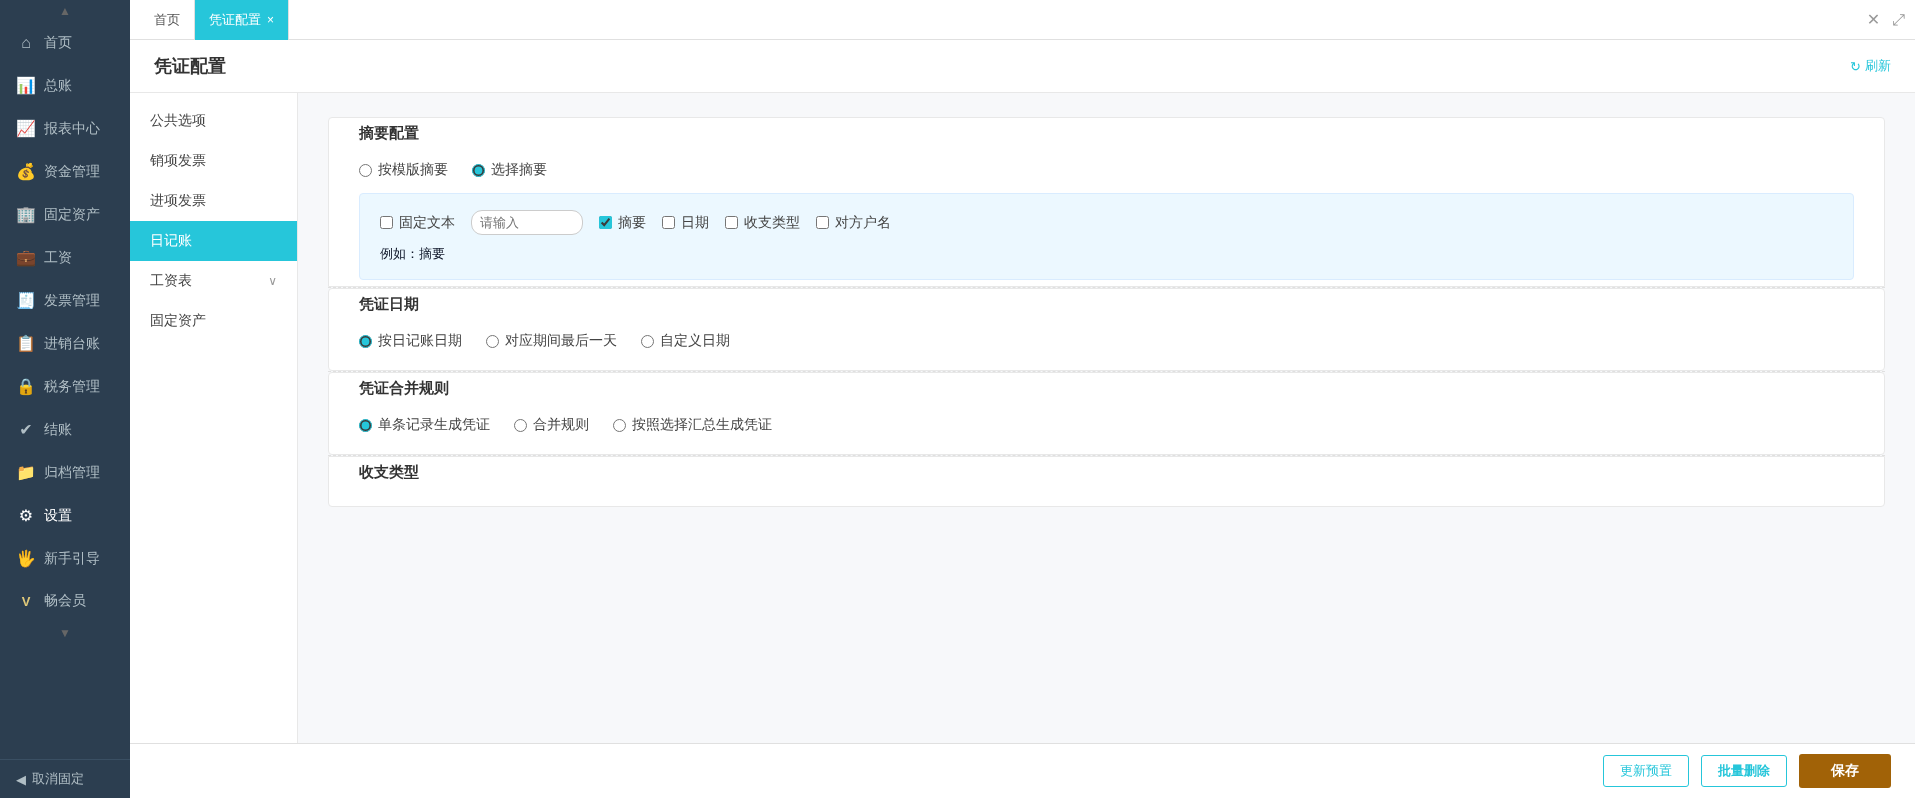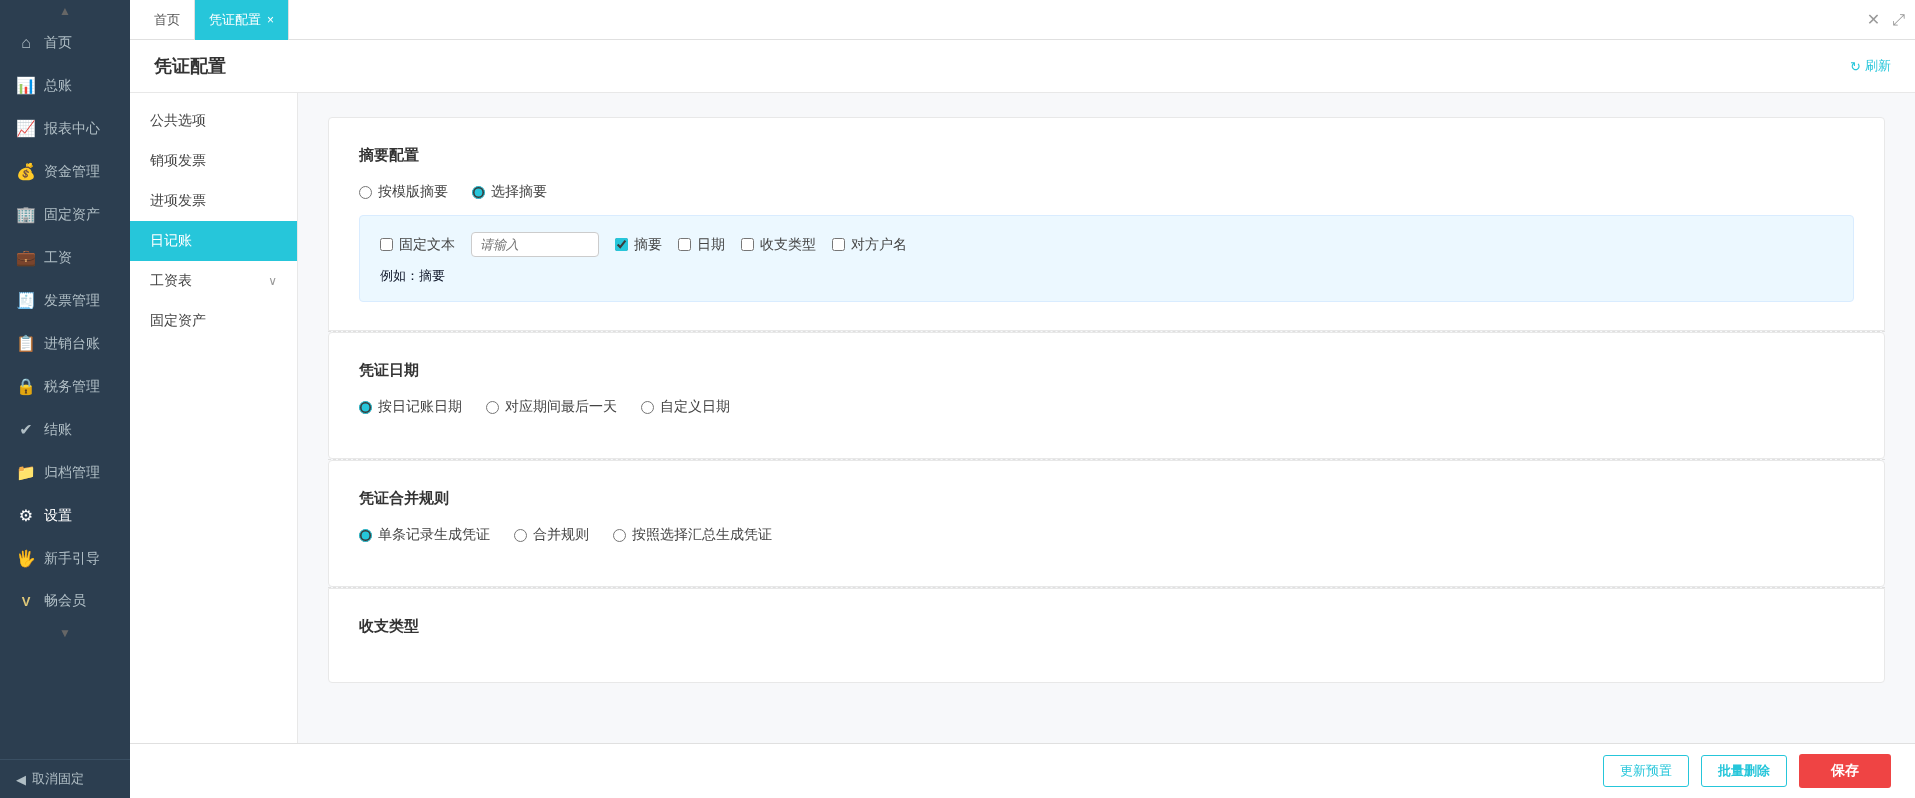--- a/index.html
+++ b/index.html
@@ -149,21 +149,21 @@
       padding: 24px 30px;
       background: #f7f8fa;
     }
 
     
     .section {
       background: #fff;
       border: 1px solid #e8e8e8;
       border-radius: 4px;
       margin-bottom: 0;
-      padding: 28px 30px;
+      padding: 6px 30px;
     }
     .section:first-child { border-radius: 4px 4px 0 0; }
     .section:last-child { border-radius: 0 0 4px 4px; }
 
     .section-title {
       font-size: 15px;
       font-weight: 600;
       color: #333;
       margin-bottom: 18px;
     }
@@ -196,26 +196,25 @@
       padding: 16px 20px;
       margin-top: 6px;
     }
     .summary-options-row {
       display: flex;
       gap: 16px;
       flex-wrap: wrap;
     }
     .summary-fixed-text-input {
       border: 1px solid #ccc;
-      border-radius: 4px;
+      border-radius: 11px;
       padding: 4px 8px;
-      width: 128px;
+      width: 112px;
       font-size: 13px;
       color: #999;
-      font-style: italic;
     }
     .summary-example {
       color: #0f172a;
       font-size: 13px;
       margin-top: 10px;
     }
 
     
     .section-divider {
       border: none;
@@ -247,21 +246,21 @@
       border: 1px solid #26c6da;
       background: #fff;
       color: #26c6da;
       padding: 6px 16px;
       border-radius: 3px;
       cursor: pointer;
       font-size: 13px;
       font-weight: bold;
     }
     .btn-save {
-      background: #ef4444;
+      background: #a16207;
       color: #fff;
       border: none;
       padding: 8px 32px;
       border-radius: 3px;
       cursor: pointer;
       font-size: 14px;
       font-weight: 600;
     }
 
     

